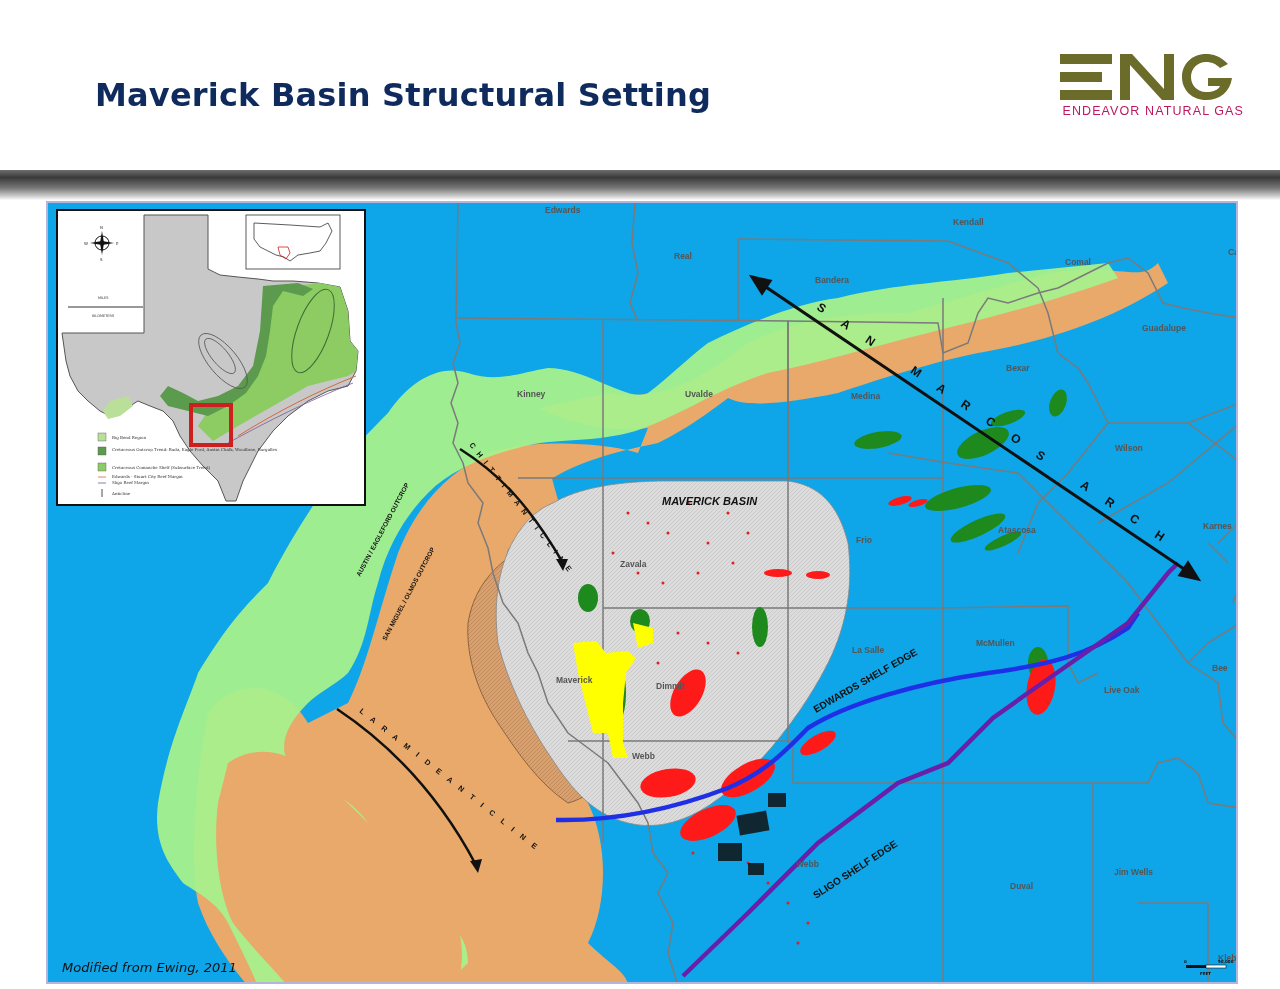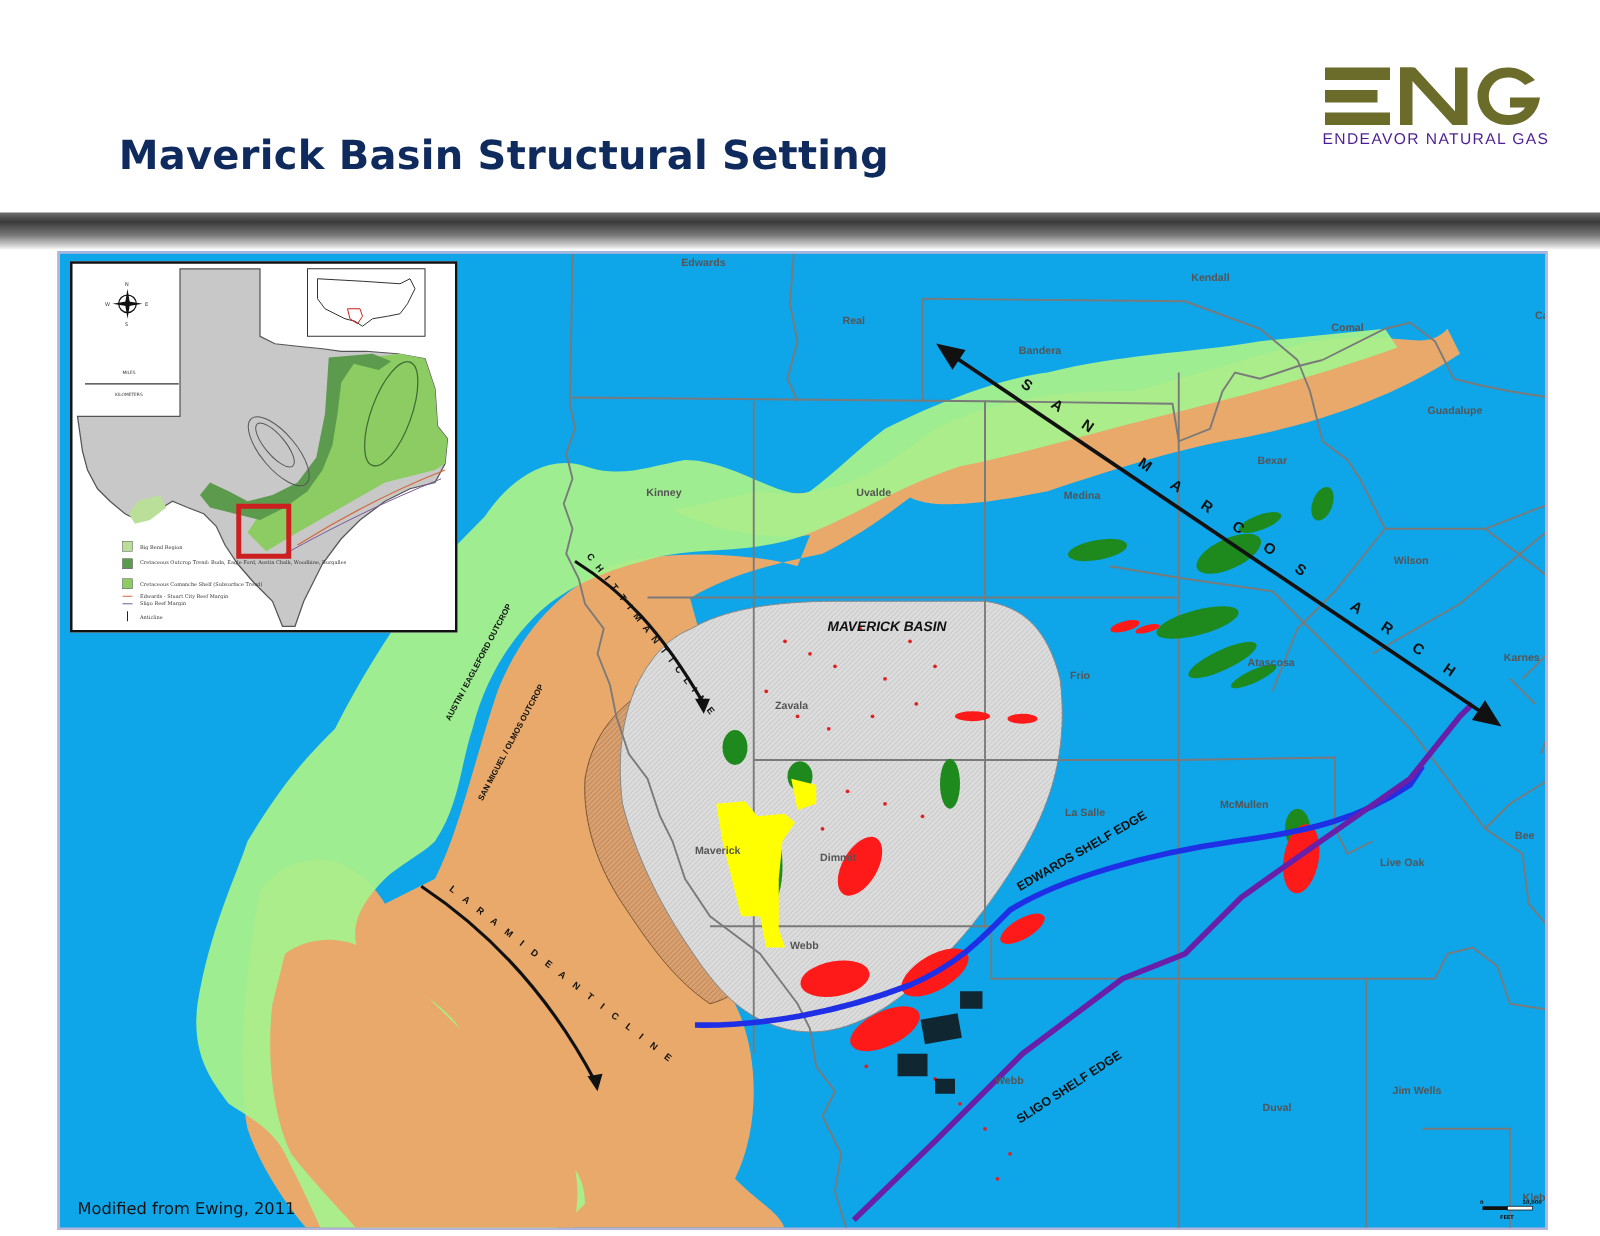--- a/index.html
+++ b/index.html
@@ -1,27 +1,27 @@
 <!DOCTYPE html>
 <html><head>
 <meta charset="utf-8">
 <style>
   html, body { margin:0; padding:0; background:#ffffff; }
   body { width:1280px; height:989px; position:relative; overflow:hidden; font-family:"DejaVu Sans", sans-serif; }
-  .title { position:absolute; left:95px; top:104px; color:#0f2a5c; font-family:"DejaVu Sans", sans-serif; font-weight:bold; font-size:32px; line-height:40px; letter-spacing:0.2px; }
+  .title { position:absolute; left:95px; top:75px; color:#0f2a5c; font-family:"DejaVu Sans", sans-serif; font-weight:bold; font-size:32px; line-height:40px; letter-spacing:0.2px; }
   .title div { white-space:nowrap; }
   .logo { position:absolute; left:1058px; top:52px; width:186px; }
   .logo-mark { display:block; }
-  .logo-sub { font-family:"Liberation Sans", sans-serif; font-size:12.5px; letter-spacing:1.1px; color:#4c1d95; margin-top:2px; white-space:nowrap; }
+  .logo-sub { font-family:"Liberation Sans", sans-serif; font-size:12.5px; letter-spacing:1.1px; color:#be185d; margin-top:2px; white-space:nowrap;text-align:right; }
   .banner { position:absolute; left:0; top:170px; width:1280px; height:30px;
     background:linear-gradient(to bottom, #6d6d6d 0%, #3a3a3a 25%, #777 60%, #d7d7d7 90%, #fff 100%); }
   .map-frame { position:absolute; left:46px; top:201px; width:1192px; height:783px; border:2px solid #b5b5db; box-sizing:border-box; background:#0ea5e9; overflow:hidden; }
   .map-svg { position:absolute; left:0; top:0; }
   .inset { position:absolute; left:8px; top:6px; width:306px; height:293px; border:2px solid #111; background:#fff; overflow:hidden; }
-  .credit { position:absolute; left:14px; top:757px; font-family:"DejaVu Sans", sans-serif; font-size:13px; color:#111; }
+  .credit { position:absolute; left:14px; top:757px; font-family:"DejaVu Sans", sans-serif; font-style:italic; font-size:13px; color:#111; }
   .county { font-family:"Liberation Sans", sans-serif; font-size:8.5px; font-weight:bold; fill:#555; }
   .feat { font-family:"Liberation Sans", sans-serif; font-weight:bold; fill:#111; }
   .legend-text { font-family:"DejaVu Serif", serif; font-size:4px; fill:#333; }
 </style>
 </head>
 <body>
 
 <div class="title">
   <div>Maverick Basin Structural Setting</div>
 </div>

